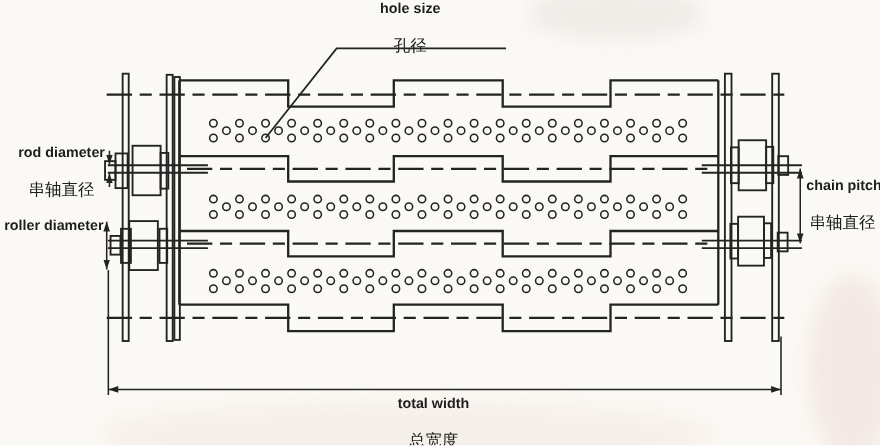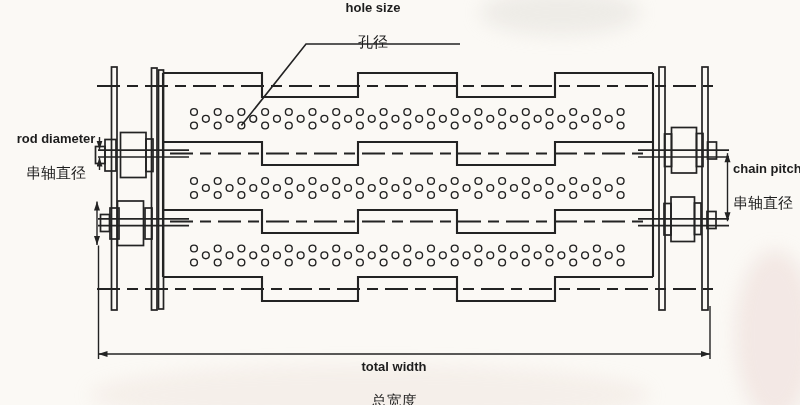--- a/index.html
+++ b/index.html
@@ -16,21 +16,21 @@
   .leader{stroke-width:1.6;}
   .hw{stroke:var(--ink);stroke-width:1.7;fill:none;}
   .hole{stroke:var(--ink);stroke-width:1.4;fill:none;}
   .arw{fill:var(--ink);}
   .lbl{position:absolute;text-align:center;color:#1d1d1d;}
   .lbl .en{font-size:13px;font-weight:600;line-height:14px;white-space:nowrap;display:block;}
   .lbl .zh{font-size:15px;font-weight:400;line-height:18px;margin-top:18px;white-space:nowrap;display:block;}
   #lbl-hole  {left:295px;top:1px;  width:156px;}
   #lbl-rod   {left:10px; top:132px;width:92px;}
   #lbl-roller{left:2px;  top:198px;width:94px;}
-  #lbl-pitch {left:733px;top:162px;width:66px;text-align:left;}
+  #lbl-pitch {left:733px;top:162px;width:66px;text-align:center;}
   #lbl-width {left:315px;top:360px;width:158px;}
   .tint{position:absolute;pointer-events:none;filter:blur(9px);border-radius:50%;}
   .t1{left:735px;top:250px;width:80px;height:170px;background:rgba(222,190,186,0.28);}
   .t2{left:90px;top:365px;width:560px;height:60px;background:rgba(226,202,192,0.20);}
   .t3{left:480px;top:-10px;width:160px;height:45px;background:rgba(216,212,205,0.35);}
 </style>
 </head>
 <body>
 
 <div class="canvas">
@@ -284,20 +284,21 @@
 
   <div class="lbl" id="lbl-hole">
     <span class="en">hole size</span>
     <span class="zh">孔径</span>
   </div>
   <div class="lbl" id="lbl-rod">
     <span class="en">rod diameter</span>
     <span class="zh">串轴直径</span>
   </div>
   <div class="lbl" id="lbl-roller">
+    <span class="en">roller diameter</span>
   </div>
   <div class="lbl" id="lbl-pitch">
     <span class="en">chain pitch</span>
     <span class="zh">串轴直径</span>
   </div>
   <div class="lbl" id="lbl-width">
     <span class="en">total width</span>
     <span class="zh">总宽度</span>
   </div>
 </div>

